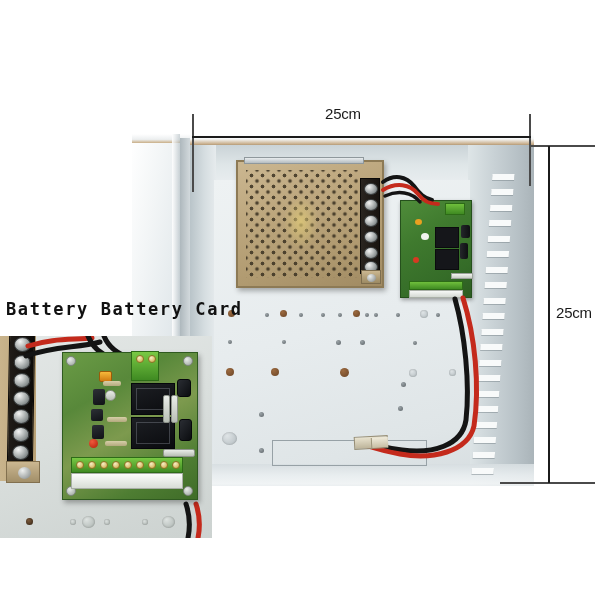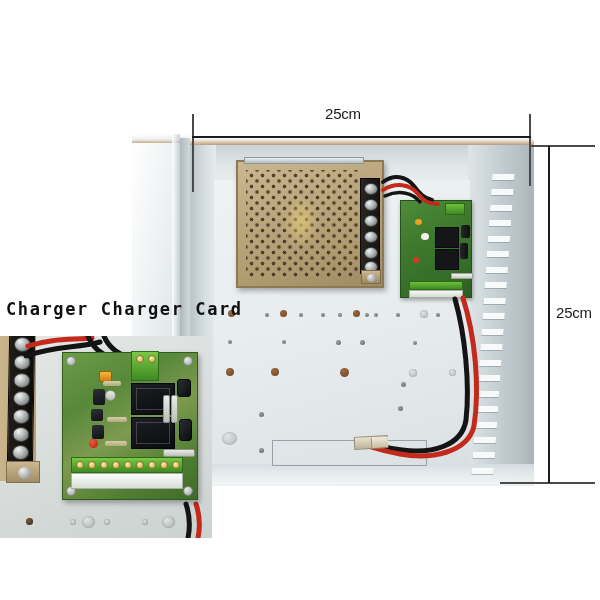--- a/index.html
+++ b/index.html
@@ -461,21 +461,21 @@
   <div class="dim-line" style="left:192px; top:120px; width:339px; height:2px;"></div>
   <div class="dim-label" style="left:325px; top:89px;">25cm</div>
 
   <div class="dim-ext" style="left:529px; top:129px; width:66px; height:2px;"></div>
 
   <div class="dim-ext" style="left:500px; top:466px; width:95px; height:2px;"></div>
 
   <div class="dim-line" style="left:548px; top:130px; width:2px; height:337px;"></div>
   <div class="dim-label" style="left:556px; top:288px;">25cm</div>
 
-  <div class="inset-title">Charger Charger Card</div>
+  <div class="inset-title">Battery Battery Card</div>
 
   <div class="photo-inset">
     <div class="inset-bg"></div>
     <div class="inset-panelwood"></div>
 
     <div class="inset-blackterm">
       <i style="top:4px;"></i>
       <i style="top:22px;"></i>
       <i style="top:40px;"></i>
       <i style="top:58px;"></i>

